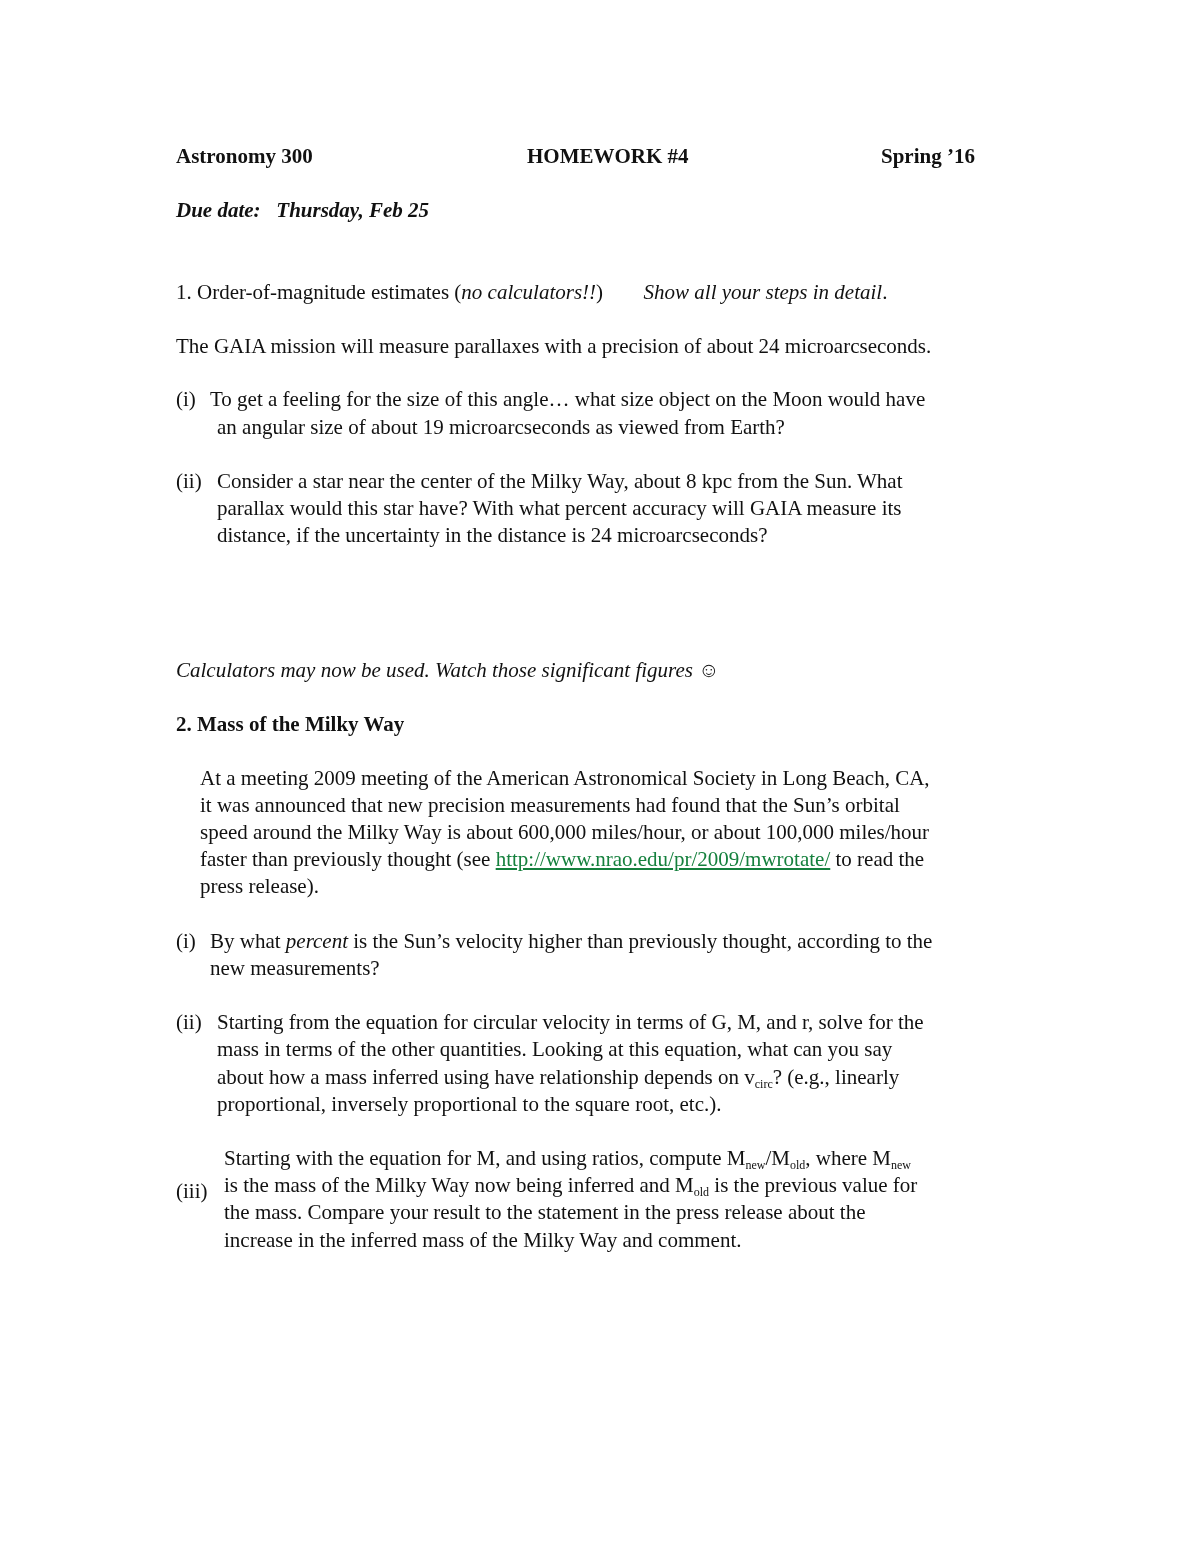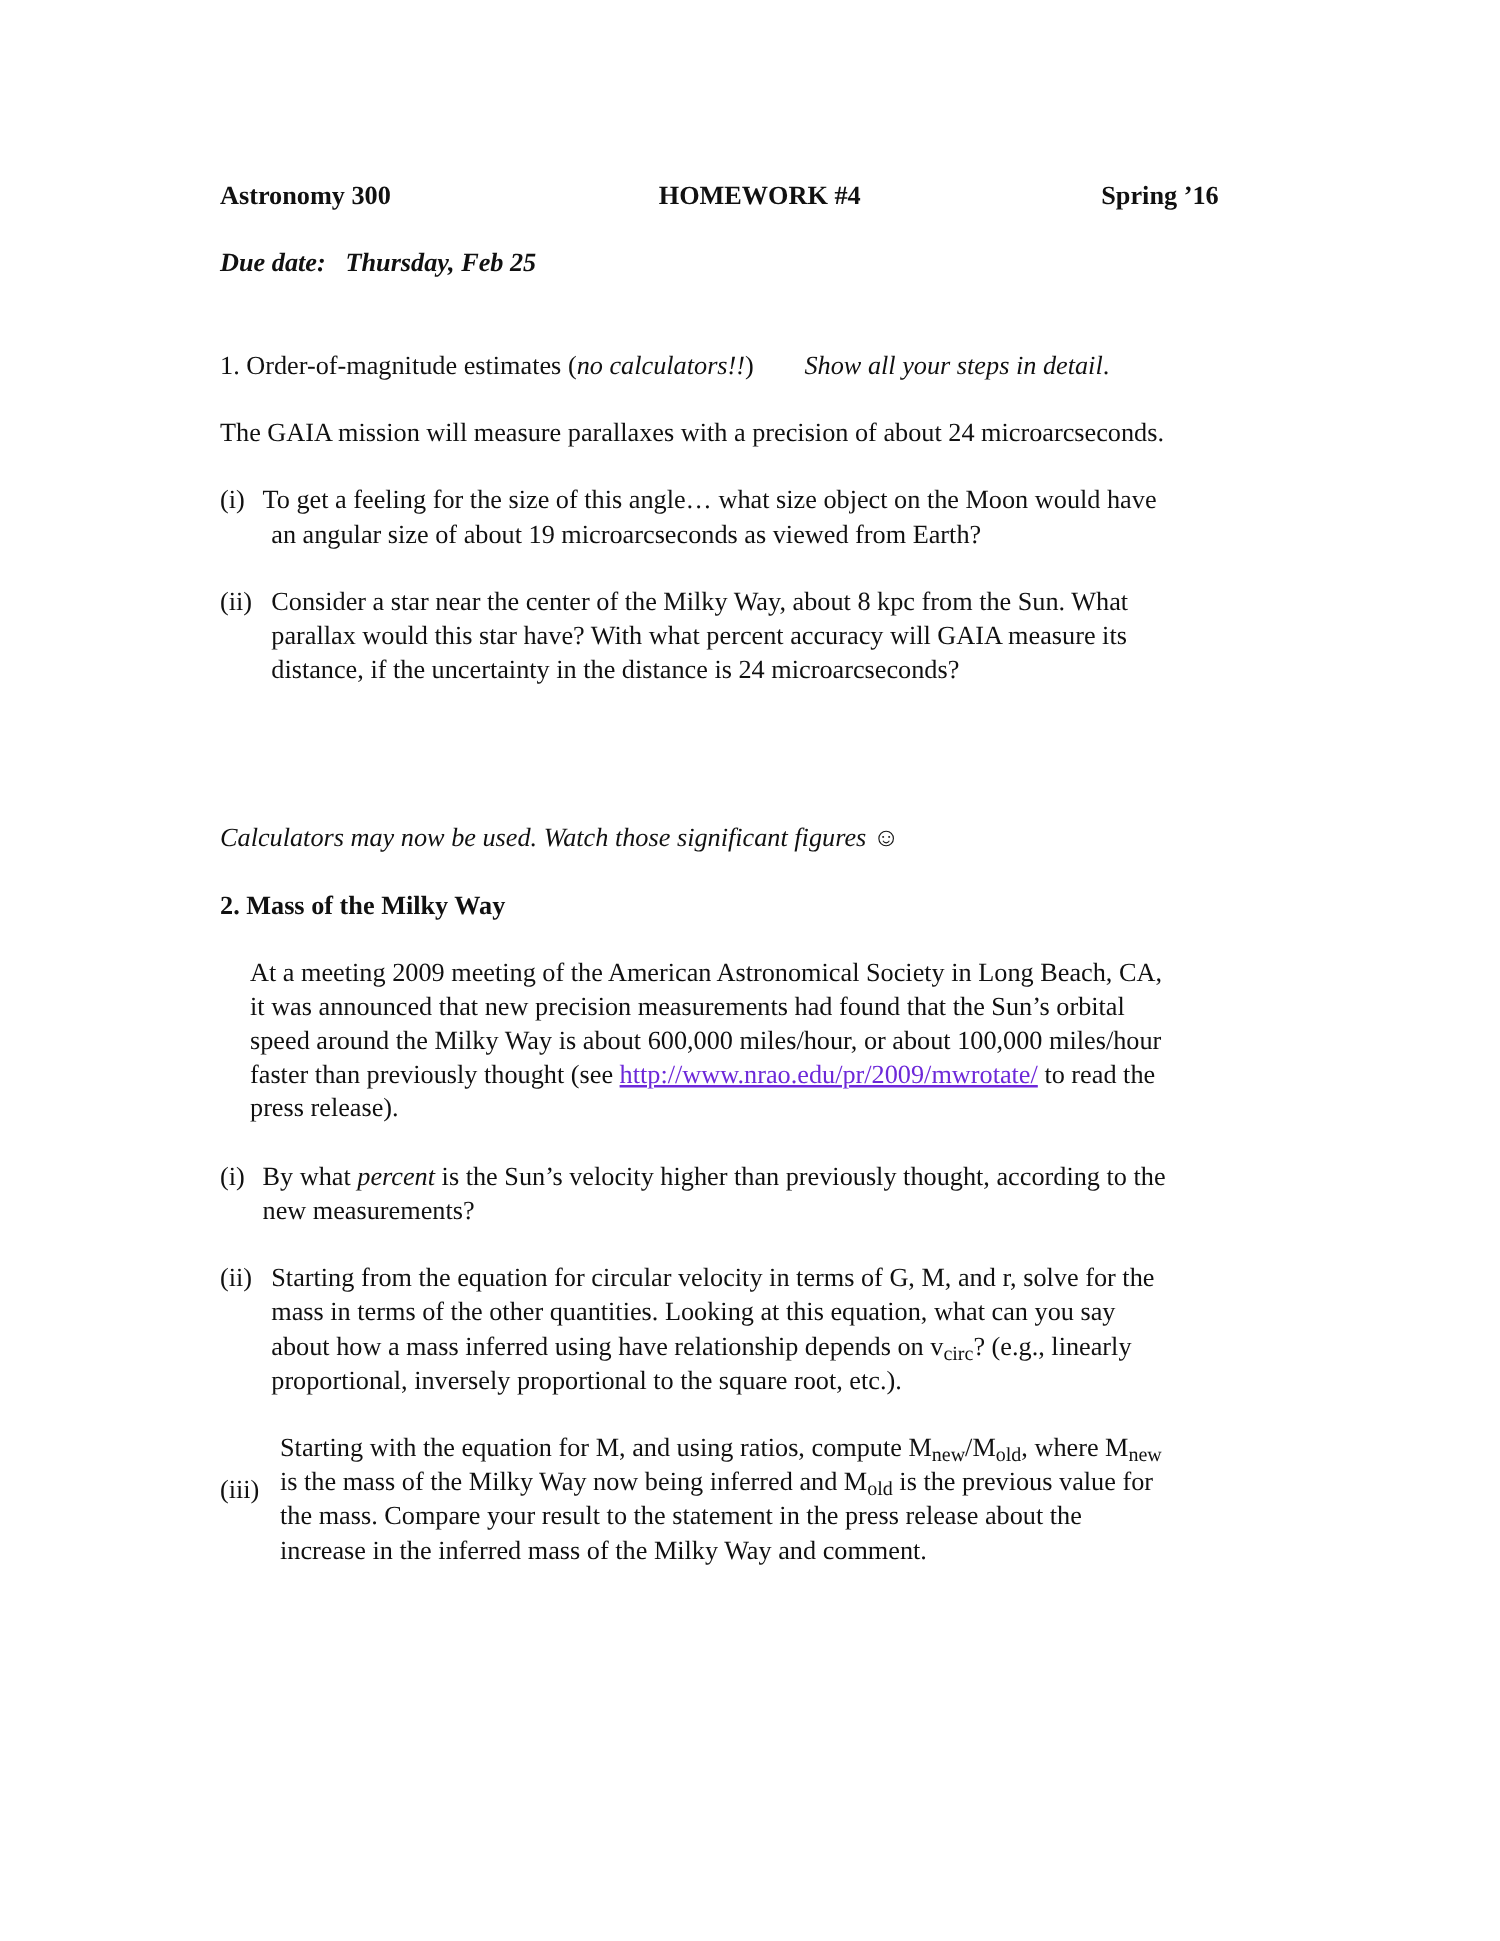--- a/index.html
+++ b/index.html
@@ -4,22 +4,22 @@
 <style>
   html, body { margin: 0; padding: 0; background: #ffffff; }
   body {
     width: 1200px; height: 1553px; position: relative; overflow: hidden;
     font-family: "Liberation Serif", "DejaVu Serif", serif;
     color: #111111; font-size: 21px; line-height: 27px;
   }
   .abs { position: absolute; white-space: nowrap; }
   .bold { font-weight: bold; }
   .ital { font-style: italic; }
-  .link { color: #6d28d9; text-decoration: underline; }
-  sub { font-size: 16px; line-height: 0; vertical-align: -4px; }
+  .link { color: #15803d; text-decoration: underline; }
+  sub { font-size: 12px; line-height: 0; vertical-align: -4px; }
 </style>
 </head>
 <body>
 
 <div class="abs bold" style="left:176px; top:143px;">Astronomy 300</div>
 <div class="abs bold" style="left:527px; top:143px;">HOMEWORK #4</div>
 <div class="abs bold" style="left:881px; top:143px;">Spring ’16</div>
 
 <div class="abs bold ital" style="left:176px; top:197px;">
   <span>Due date:</span>&nbsp;&nbsp;&nbsp;<span>Thursday, Feb 25</span>

